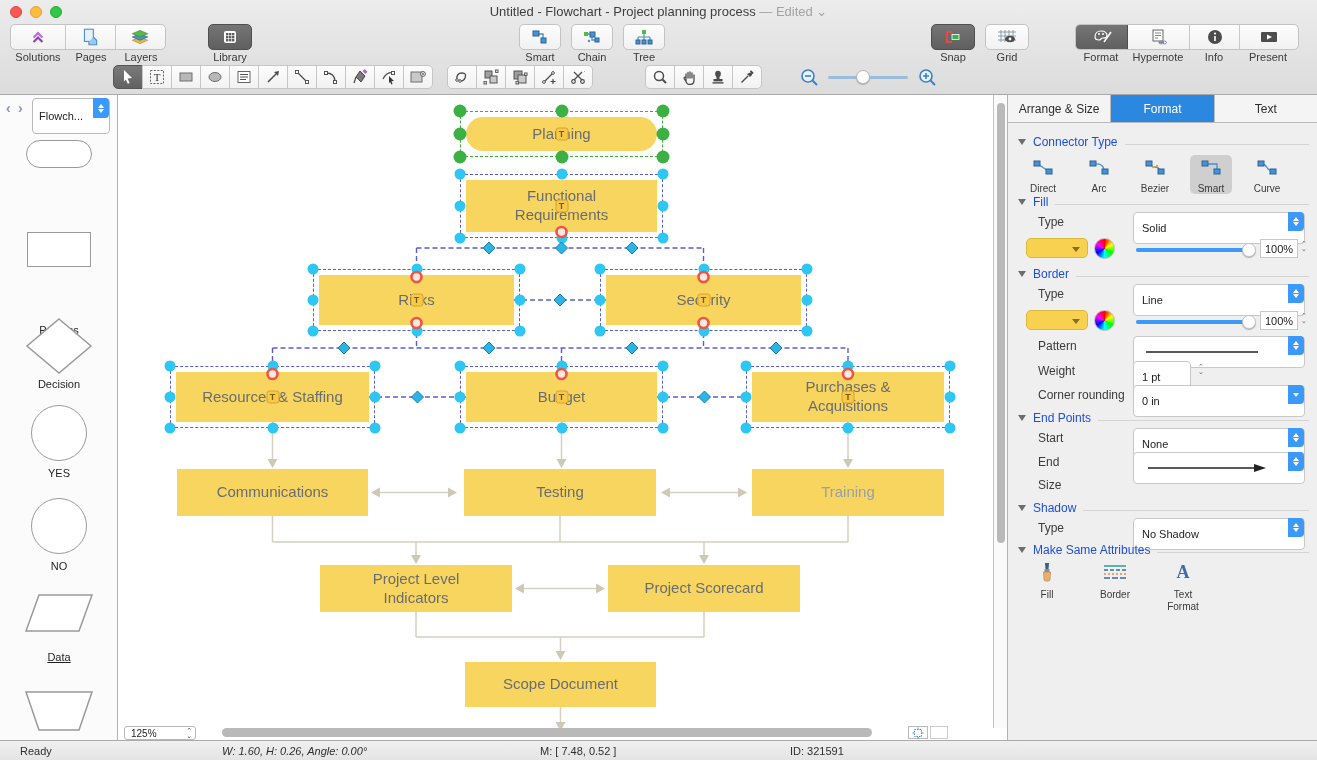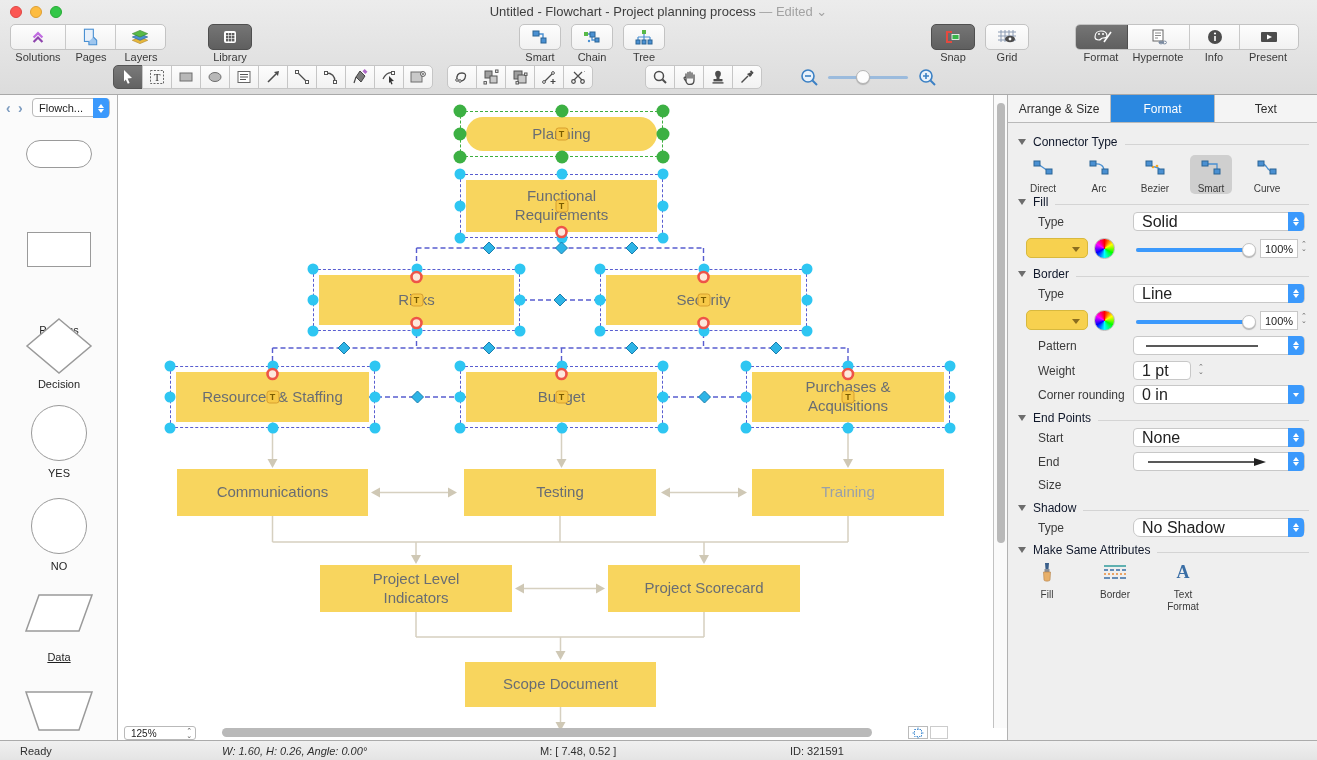--- a/index.html
+++ b/index.html
@@ -36,21 +36,21 @@
   .tbtn.first { border-radius:5px 0 0 5px; }
   .tbtn.last { border-radius:0 5px 5px 0; }
   .tbtn.on { background:linear-gradient(#7a7a7a,#626262); border-color:#555; }
   .tbtn svg { display:block; }
 
   
   #sidebar { position:absolute; left:0; top:95px; width:118px; height:645px;
     background:#fbfbfb; border-right:1px solid #b2b2b2; }
   #lib-nav { position:absolute; left:0; top:3px; width:118px; height:22px; }
   .navchev { position:absolute; top:2px; font-size:14px; color:#7d9cc0; font-weight:bold; }
-  #lib-select { position:absolute; left:32px; top:0; width:78px; height:19px; background:#fff;
+  #lib-select { position:absolute; left:32px; top:0; width:78px; height:36px; background:#fff;
     border:1px solid #b9b9b9; border-radius:4px; font-size:11px; color:#222;
     display:flex; align-items:center; padding-left:6px; }
   .bluecap { position:absolute; right:0; top:-1px; width:16px; height:20px; background:#3b99fc;
     border-radius:0 4px 4px 0; display:flex; flex-direction:column; align-items:center; justify-content:center; gap:1px;}
   .bluecap i, .bluecap b { width:0; height:0; border-left:3px solid transparent; border-right:3px solid transparent; }
   .bluecap i { border-bottom:4px solid #fff; }
   .bluecap b { border-top:4px solid #fff; }
   .shape-item { position:absolute; left:0; width:118px; text-align:center; }
   .shape-item .glyph { margin:0 auto; background:#fff; border:1.5px solid #9a9a9a; }
   .shape-item .slabel { font-size:11px; color:#1f1f1f; margin-top:0; position:absolute; width:100%; text-align:center;}
@@ -87,25 +87,25 @@
   
   #panel { position:absolute; left:1007px; top:95px; width:310px; height:645px; background:#efefef; border-left:1px solid #b2b2b2;}
   #panel-tabs { position:absolute; left:0; top:0; width:100%; height:28px; display:flex; border-bottom:1px solid #b9b9b9; }
   .ptab { flex:1; display:flex; align-items:center; justify-content:center; font-size:12px; color:#2d2d2d;
     background:#f4f4f4; border-right:1px solid #bdbdbd; }
   .ptab:last-child { border-right:none; }
   .ptab.active { background:#2b88e0; color:#fff; }
   .sec-head { position:absolute; left:10px; right:8px; height:14px; display:flex; align-items:center; gap:7px; }
   .sec-head .tri { width:0; height:0; border-left:4.5px solid transparent; border-right:4.5px solid transparent;
     border-top:6px solid #6d6d6d; }
-  .sec-head .stitle { font-size:12px; color:#0f172a; white-space:nowrap; }
+  .sec-head .stitle { font-size:12px; color:#1d4ed8; white-space:nowrap; }
   .sec-head .rule { flex:1; height:1px; background:#d4d4d4; margin-top:4px; }
   .prow-label { position:absolute; left:30px; font-size:12px; color:#3b3b3b; }
-  .dropdown { position:absolute; left:125px; width:172px; height:19px; background:#fff; border:1px solid #c8c8c8;
-    border-radius:4px; font-size:16px; color:#222; display:flex; align-items:center; padding-left:8px; }
+  .dropdown { position:absolute; left:125px; width:172px; height:32px; background:#fff; border:1px solid #c8c8c8;
+    border-radius:4px; font-size:11px; color:#222; display:flex; align-items:center; padding-left:8px; }
   .dropdown .bluecap { height:19px; }
   .swatch { position:absolute; left:18px; width:62px; height:20px; background:#f7d14f; border:1px solid #d8b93e;
     border-radius:5px; }
   .swatch::after { content:''; position:absolute; right:7px; top:8px; width:0; height:0;
     border-left:4px solid transparent; border-right:4px solid transparent; border-top:5px solid #8a6d1f; }
   .wheel { position:absolute; left:86px; width:21px; height:21px; border-radius:50%;
     background:conic-gradient(#f00,#ff0,#0f0,#0ff,#00f,#f0f,#f00); border:1px solid #bbb; }
   .slider { position:absolute; left:128px; width:118px; height:4px; background:#c9c9c9; border-radius:2px; margin-top:7px;}
   .slider .fillbar { position:absolute; left:0; top:0; height:4px; background:#3b99fc; border-radius:2px; }
   .slider .thumb { position:absolute; top:-5px; width:14px; height:14px; background:#fff; border:1px solid #c2c2c2;
@@ -718,21 +718,21 @@
       </div>
   </div>
   <span class="prow-label" style="top:383px;">Size</span>
 
   <div class="sec-head" style="top:406px;">
     <span class="tri"></span>
     <span class="stitle">Shadow</span>
       <span class="rule"></span>
   </div>
   <span class="prow-label" style="top:426px;">Type</span>
-  <div class="dropdown" style="top:423px;border-radius:7px;">
+  <div class="dropdown" style="top:423px;">
     <span>No Shadow</span>
     <div class="bluecap">
         <i></i>
         <b></b>
       </div>
   </div>
 
   <div class="sec-head" style="top:448px;">
     <span class="tri"></span>
     <span class="stitle">Make Same Attributes</span>

